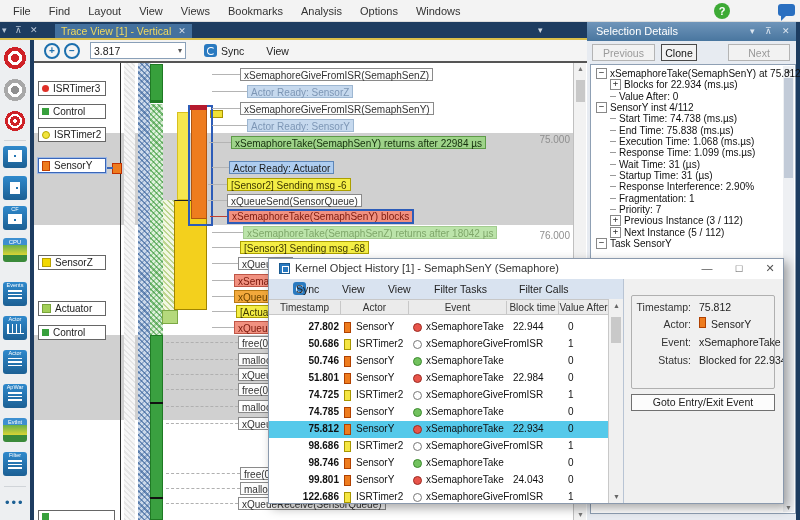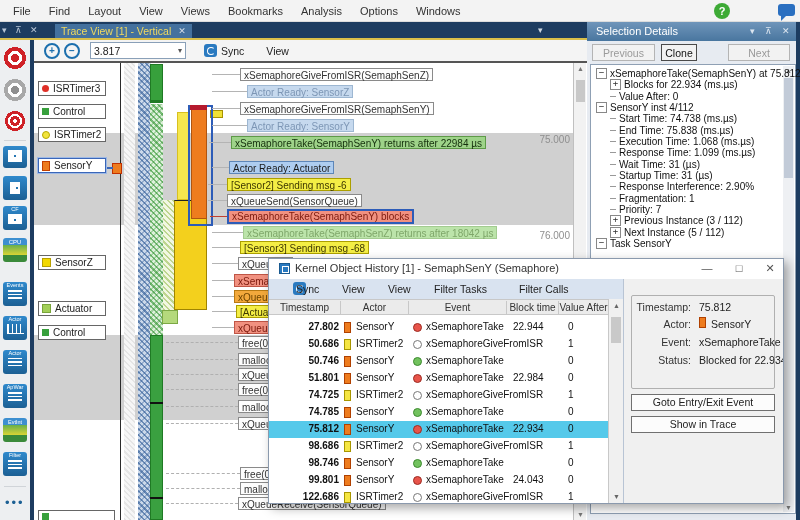--- a/index.html
+++ b/index.html
@@ -554,16 +554,15 @@
     <span class="dlbl" style="left:362px;top:42px;">Timestamp:</span>
     <span class="dval" style="left:430px;top:42px;">75.812</span>
     <span class="dlbl" style="left:362px;top:59px;">Actor:</span>
     <span class="a-ic a-or" style="left:430px;top:58px;"></span>
     <span class="dval" style="left:442px;top:59px;">SensorY</span>
     <span class="dlbl" style="left:362px;top:77px;">Event:</span>
     <span class="dval" style="left:430px;top:77px;">xSemaphoreTake</span>
     <span class="dlbl" style="left:362px;top:95px;">Status:</span>
     <span class="dval" style="left:430px;top:95px;">Blocked for 22.934 (ms.µs)</span>
     <span class="dbtn" style="top:135px;">Goto Entry/Exit Event</span>
-    <span class="dbtn" style="top:157px;">Show in Trace</span>
   </div>
 
 </div>
 
 </body></html>

